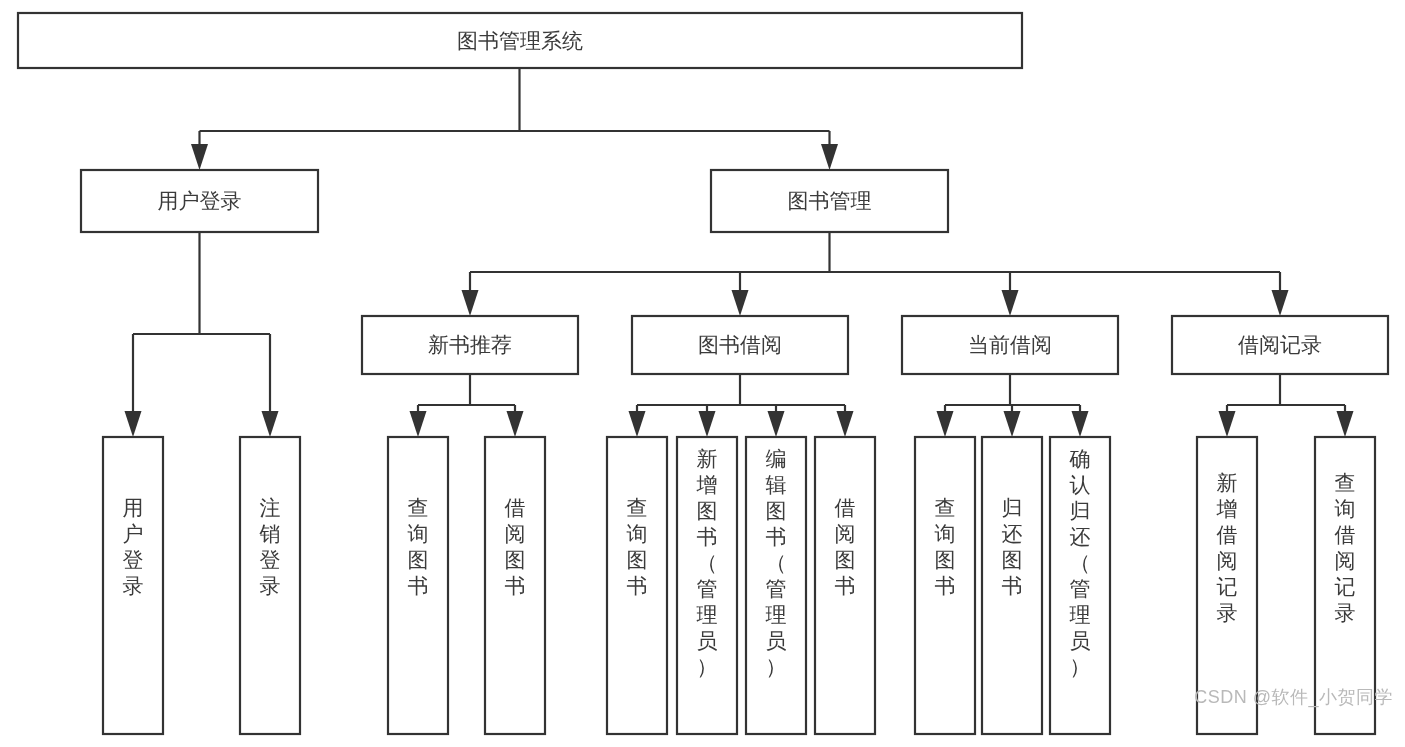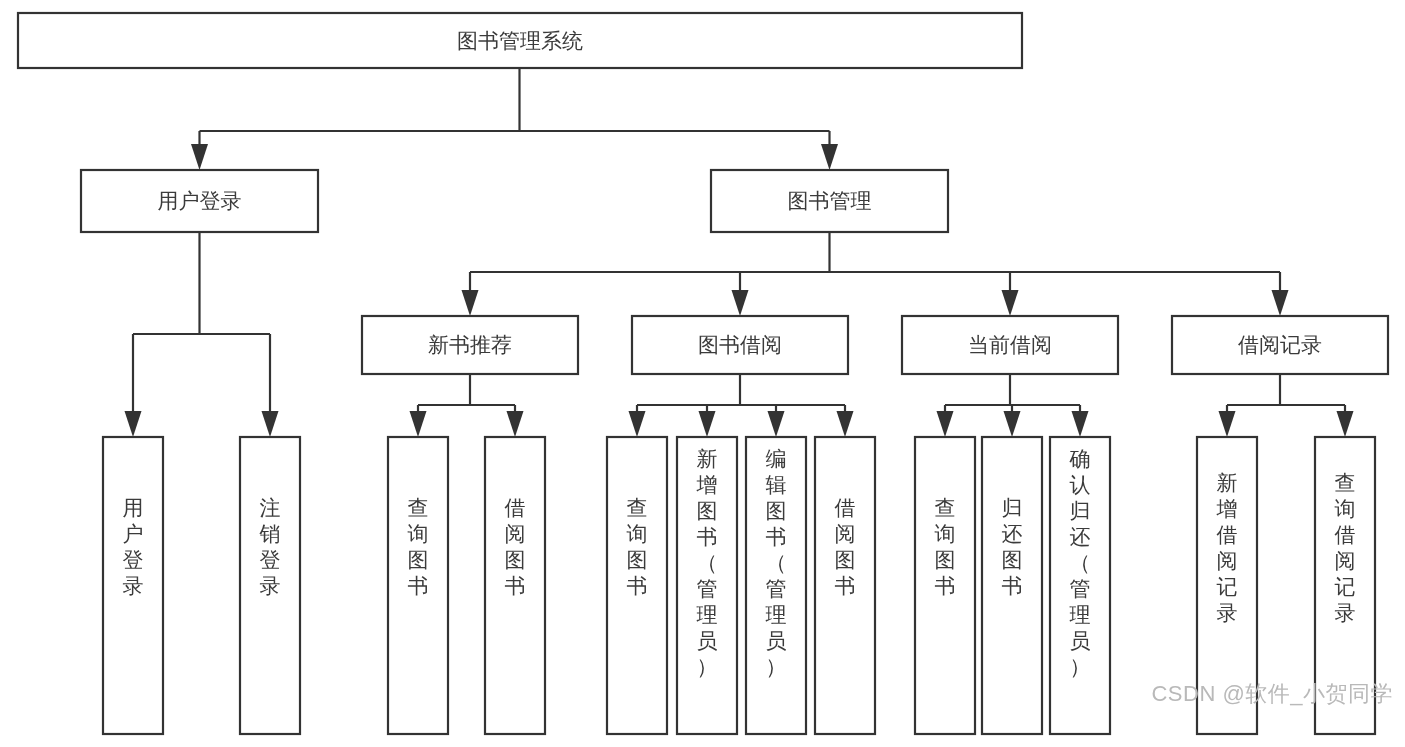--- a/index.html
+++ b/index.html
@@ -53,21 +53,21 @@
     fill: #3b3b3b;
     font-family: "Liberation Sans", "DejaVu Sans", sans-serif;
     font-size: 21px;
     text-anchor: middle;
   }
   .watermark {
     position: absolute;
     right: 12px;
     bottom: 6px;
     font-family: "Liberation Sans", "DejaVu Sans", sans-serif;
-    font-size: 22px;
+    font-size: 18px;
     color: #b9b9b9;
     letter-spacing: 0.5px;
     white-space: nowrap;
     user-select: none;
   }
 </style>
 </head>
 <body>
 
 <div id="diagram-root">

